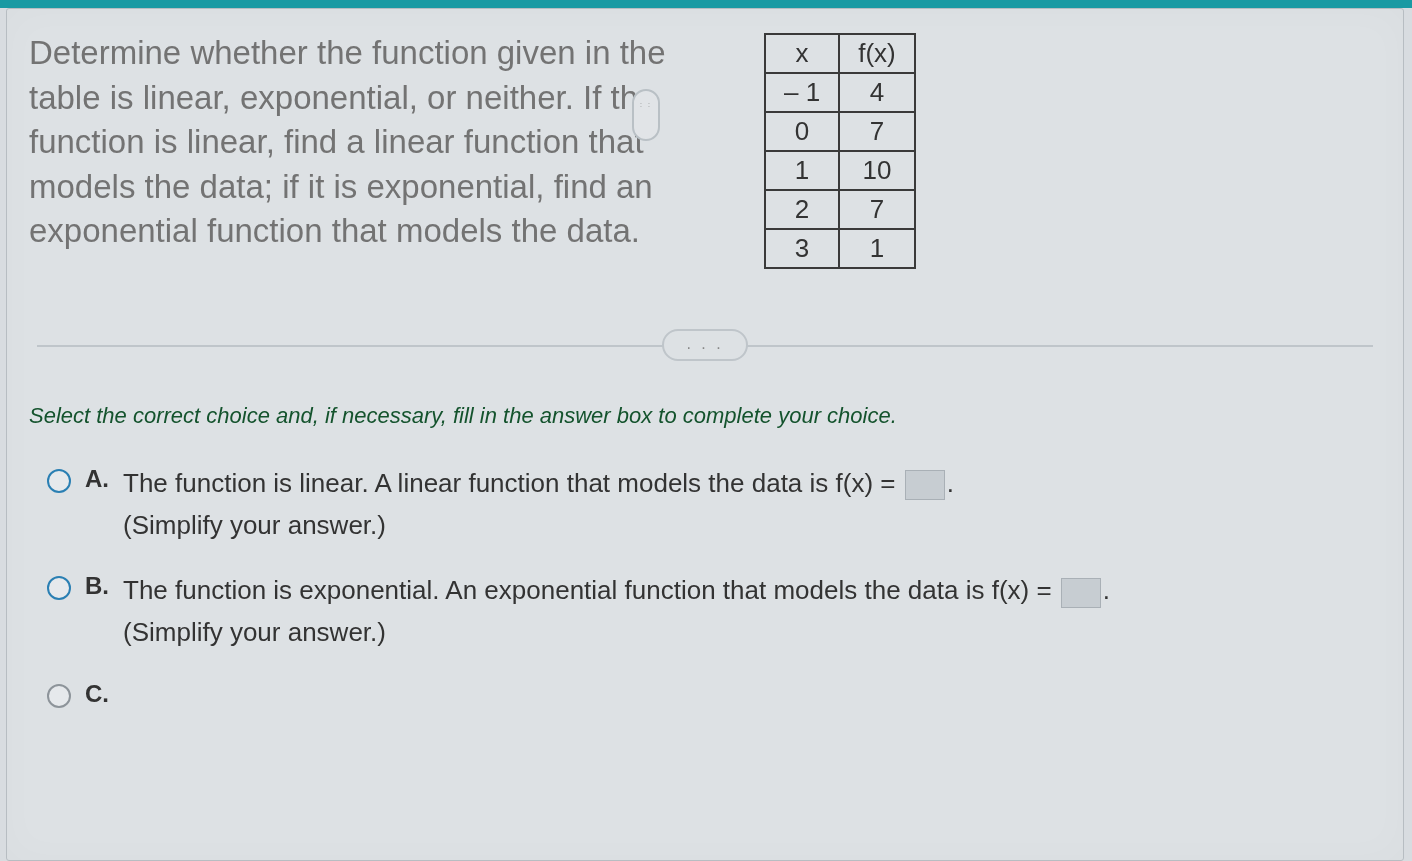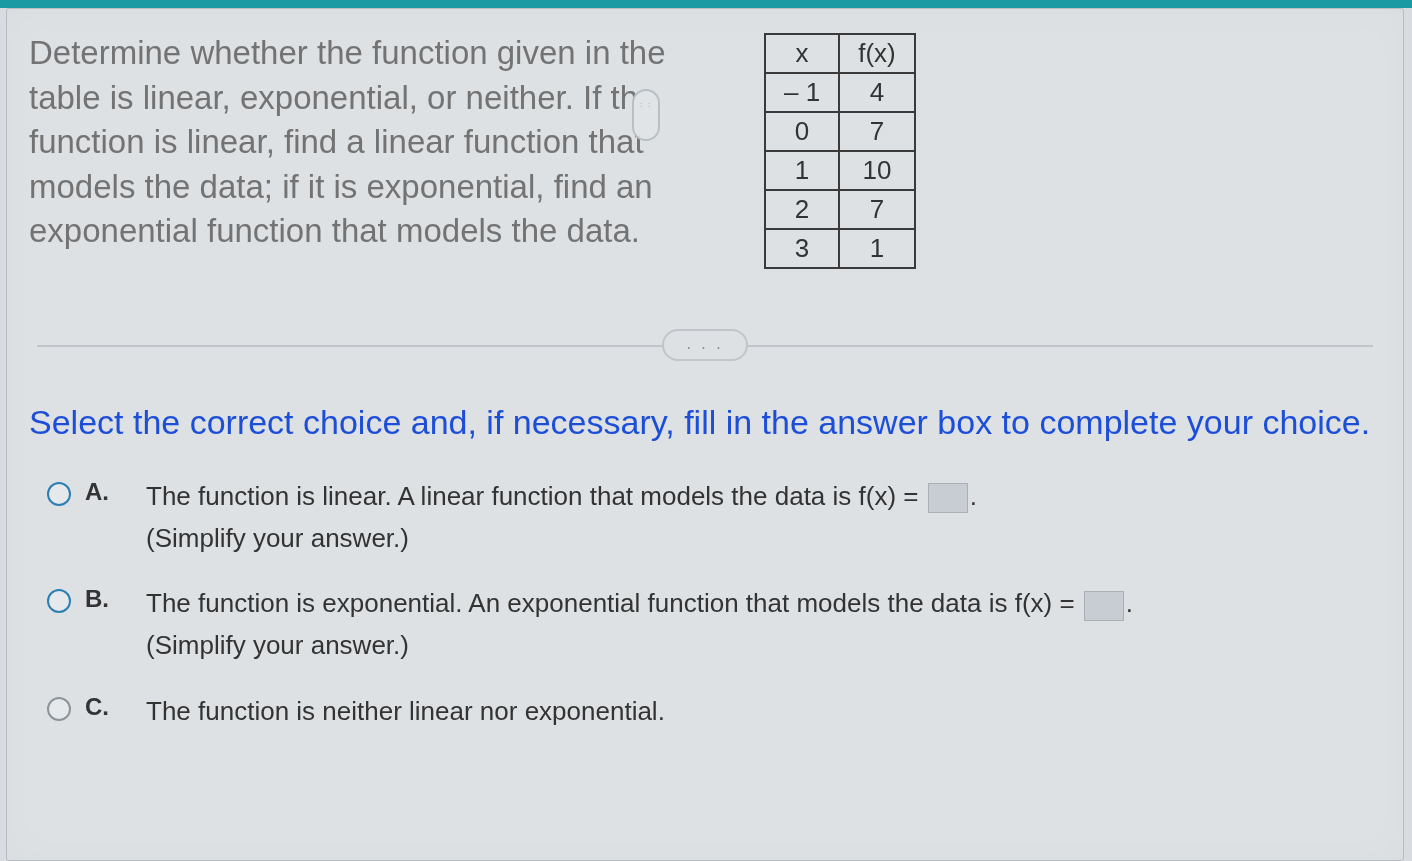--- a/index.html
+++ b/index.html
@@ -87,23 +87,24 @@
     border: 2px solid #bfc5ca;
     border-radius: 16px;
     background: #dde1e4;
     color: #888;
     font-size: 16px;
     text-align: center;
     line-height: 26px;
     letter-spacing: 3px;
   }
   .instruction {
-    color: #1d4ed8;
-    font-size: 34px;
+    color: #14532d;
+    font-size: 22px;
     padding: 40px 30px 0 22px;
+    font-style: italic;
   }
   .choices {
     padding: 36px 30px 0 40px;
   }
   .choice {
     display: flex;
     align-items: flex-start;
     margin-bottom: 28px;
   }
   .radio {
@@ -121,21 +122,20 @@
     font-weight: bold;
     font-size: 24px;
     color: #333;
     margin-right: 10px;
     min-width: 28px;
   }
   .choice-body {
     font-size: 26px;
     color: #333;
     line-height: 1.45;
-    margin-left: 23px;
   }
   .answer-box {
     display: inline-block;
     width: 40px;
     height: 30px;
     background: #c7cdd2;
     border: 1px solid #a9b0b6;
     vertical-align: middle;
     margin: 0 2px;
   }
@@ -213,20 +213,17 @@
       <div class="choice-letter">B.</div>
       <div class="choice-body">
         <span>The function is exponential. An exponential function that models the data is f(x) = </span><span class="answer-box"></span><span>.</span>
         <span class="simplify">(Simplify your answer.)</span>
       </div>
     </div>
 
     <div class="choice">
       <div class="radio gray"></div>
       <div class="choice-letter">C.</div>
-      <div class="choice-body">
-        <span>The function is neither linear nor exponential.</span>
-      </div>
     </div>
 
   </div>
 
 </div>
 
 </body></html>

